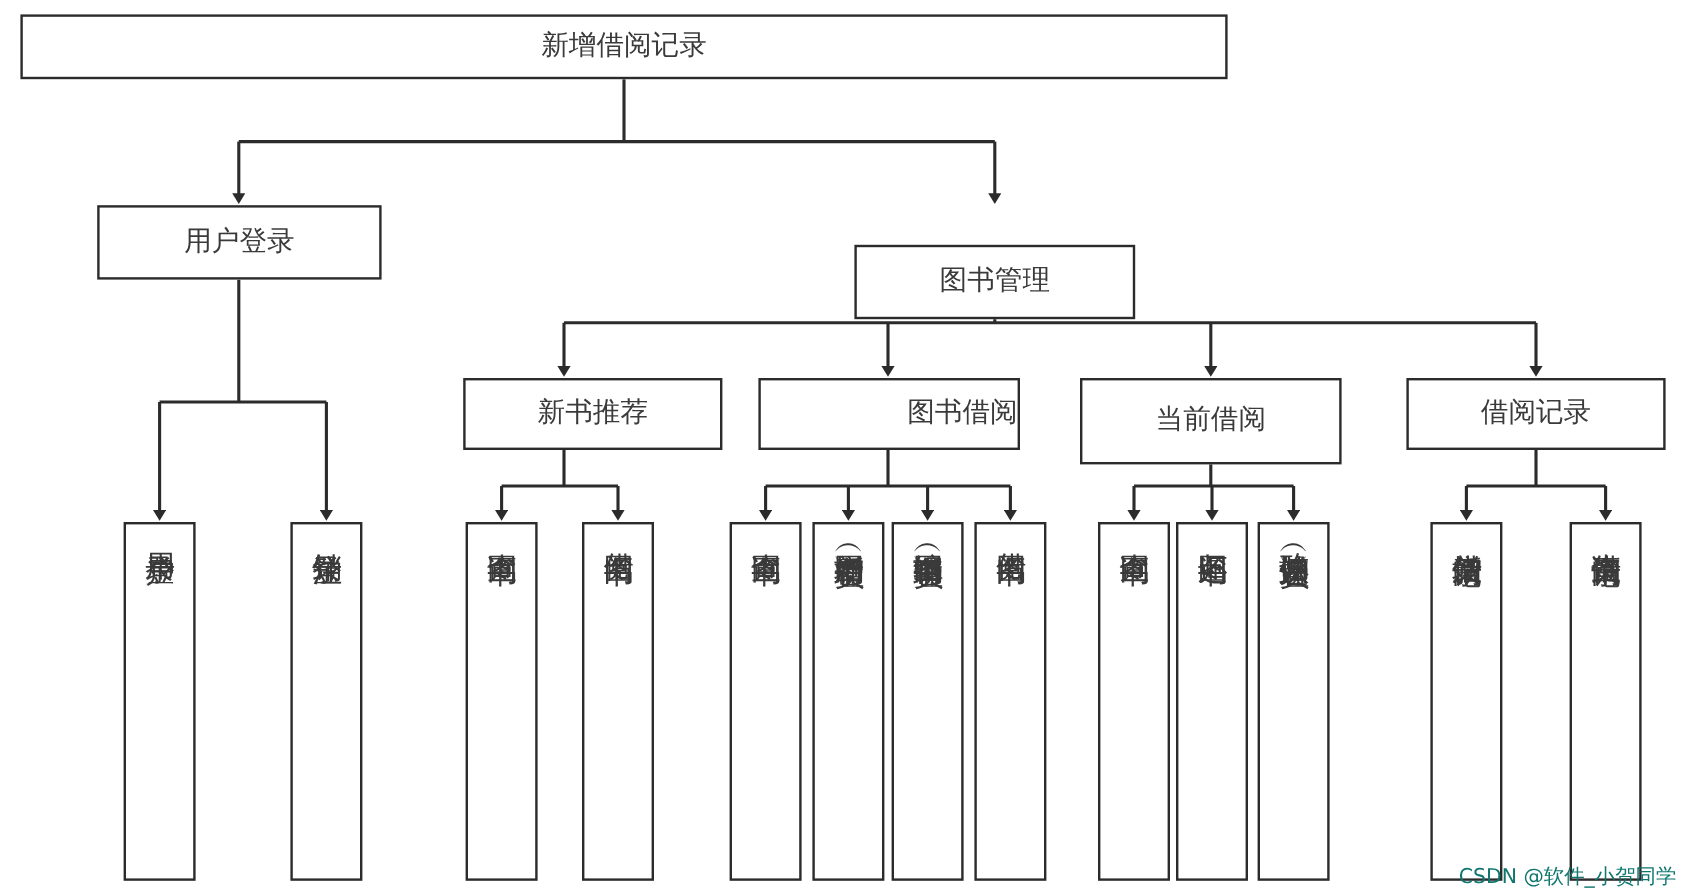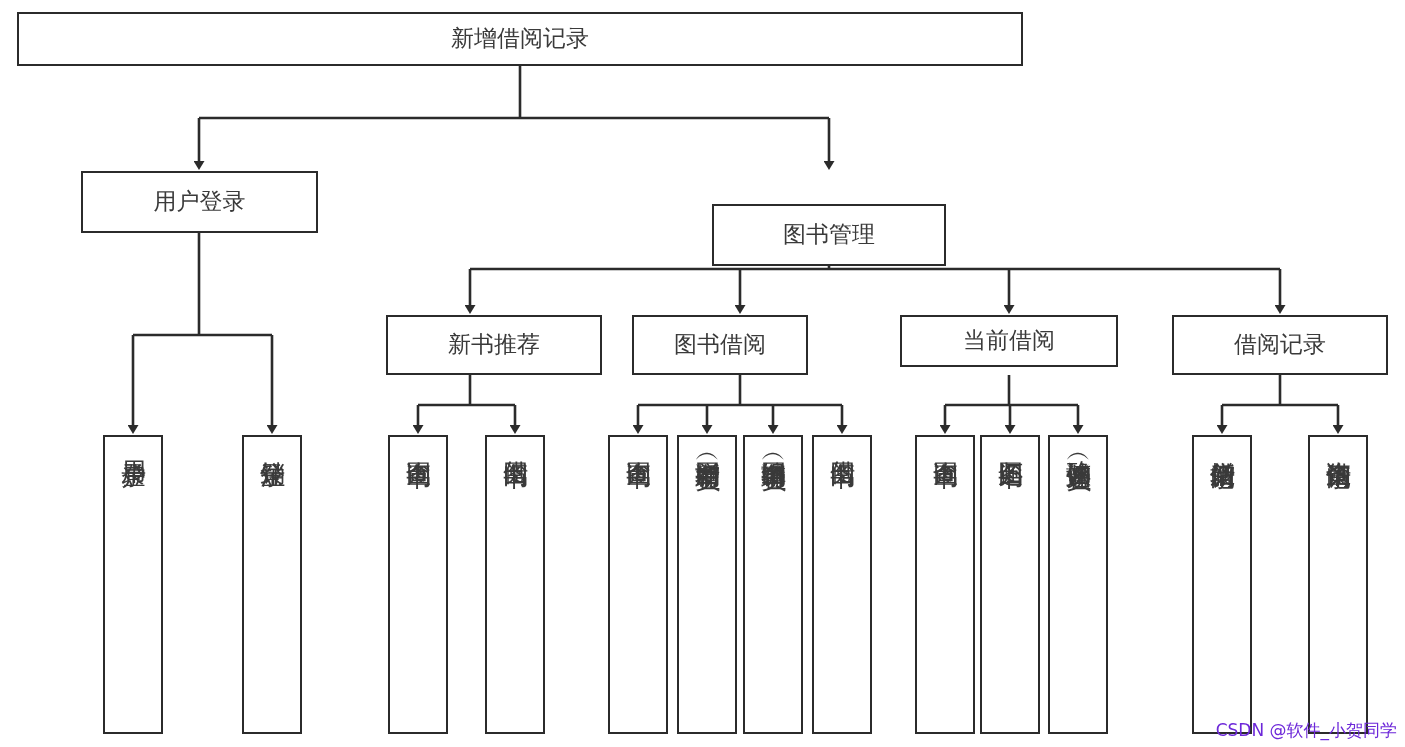--- a/index.html
+++ b/index.html
@@ -55,21 +55,21 @@
     font-size: 25px;
     letter-spacing: 1px;
     line-height: 1.05;
     white-space: nowrap;
   }
   #watermark {
     position: absolute;
     right: 8px;
     bottom: 5px;
     font-size: 17px;
-    color: #6d28d9;
+    color: #0f766e;
     white-space: nowrap;
     pointer-events: none;
     font-family: "DejaVu Sans", "Liberation Sans", sans-serif;
   }
 </style>
 </head>
 <body>
 
 <div id="canvas">
 
@@ -132,24 +132,24 @@
   <div class="node horizontal" style="left:81px; top:171px; width:237px; height:62px;">
     <span class="node-label">用户登录</span>
   </div>
   <div class="node horizontal" style="left:712px; top:171px; width:234px; height:62px;margin-top:33px;">
     <span class="node-label">图书管理</span>
   </div>
 
   <div class="node horizontal" style="left:362px; top:315px; width:216px; height:60px;margin-left:24px;">
     <span class="node-label">新书推荐</span>
   </div>
-  <div class="node horizontal" style="left:632px; top:315px; width:176px; height:60px;">
+  <div class="node horizontal" style="left:632px; top:315px; width:218px; height:60px;justify-content:flex-end;">
     <span class="node-label">图书借阅</span>
   </div>
-  <div class="node horizontal" style="left:900px; top:315px; width:218px; height:52px;">
+  <div class="node horizontal" style="left:900px; top:315px; width:218px; height:72px;">
     <span class="node-label">当前借阅</span>
   </div>
   <div class="node horizontal" style="left:1172px; top:315px; width:216px; height:60px;">
     <span class="node-label">借阅记录</span>
   </div>
 
   <div class="node vertical" style="left:103px; top:435px; width:60px; height:299px;">
     <span class="node-label">用户登录</span>
   </div>
   <div class="node vertical" style="left:242px; top:435px; width:60px; height:299px;">

